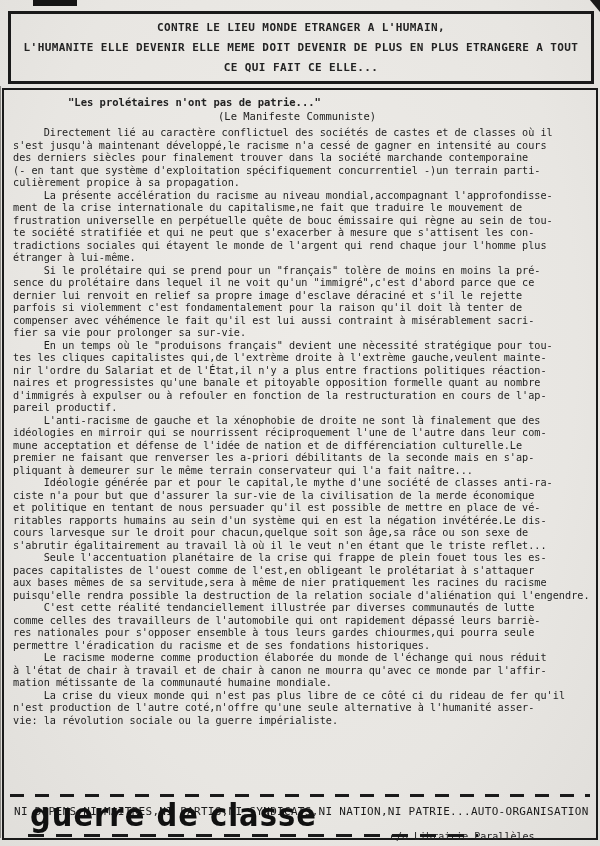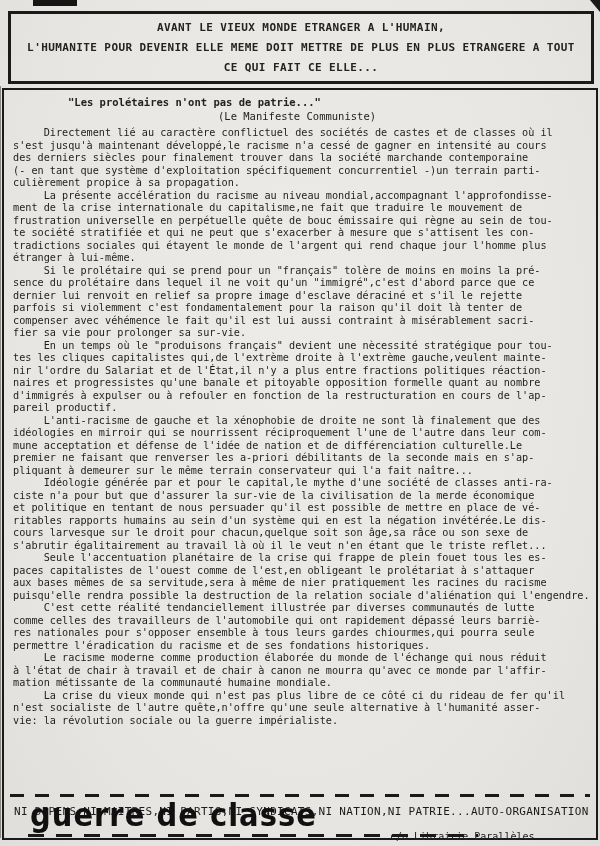--- a/index.html
+++ b/index.html
@@ -70,22 +70,22 @@
 </head>
 <body>
 
 <div class="page">
 
   <div class="top-mark"></div>
   <div class="corner-mark"></div>
   <div class="edge-line"></div>
 
   <div class="header-box">
-    <div>AVANT LE VIEUX MONDE ETRANGER A L'HUMAIN,</div>
-    <div>L'HUMANITE POUR DEVENIR ELLE MEME DOIT METTRE DE PLUS EN PLUS ETRANGERE A TOUT</div>
+    <div>CONTRE LE LIEU MONDE ETRANGER A L'HUMAIN,</div>
+    <div>L'HUMANITE ELLE DEVENIR ELLE MEME DOIT DEVENIR DE PLUS EN PLUS ETRANGERE A TOUT</div>
     <div>CE QUI FAIT CE ELLE...</div>
   </div>
 
   <div class="main-box">
 
     <div class="quote">"Les prolétaires n'ont pas de patrie..."</div>
     <div class="quote-attr">(Le Manifeste Communiste)</div>
 
     <div class="paras">
       <div class="para">     Directement lié au caractère conflictuel des sociétés de castes et de classes où il
@@ -127,21 +127,21 @@
 aux bases mêmes de sa servitude,sera à même de nier pratiquement les racines du racisme
 puisqu'elle rendra possible la destruction de la relation sociale d'aliénation qui l'engendre.</div>
       <div class="para">     C'est cette réalité tendanciellement illustrée par diverses communautés de lutte
 comme celles des travailleurs de l'automobile qui ont rapidement dépassé leurs barriè-
 res nationales pour s'opposer ensemble à tous leurs gardes chiourmes,qui pourra seule
 permettre l'éradication du racisme et de ses fondations historiques.</div>
       <div class="para">     Le racisme moderne comme production élaborée du monde de l'échange qui nous réduit
 à l'état de chair à travail et de chair à canon ne mourra qu'avec ce monde par l'affir-
 mation métissante de la communauté humaine mondiale.</div>
       <div class="para">     La crise du vieux monde qui n'est pas plus libre de ce côté ci du rideau de fer qu'il
-n'est socialiste de l'autre quête,n'offre qu'une seule alternative à l'humanité asser-
+n'est production de l'autre coté,n'offre qu'une seule alternative à l'humanité asser-
 vie: la révolution sociale ou la guerre impérialiste.</div>
     </div>
 
     <div class="slogan">
       <div>NI DEPENS,NI MAITRES,NI PARTIS,NI SYNDICATS,NI NATION,NI PATRIE...AUTO-ORGANISATION</div>
       
     </div>
 
     <div class="dashed-sep"></div>
 

